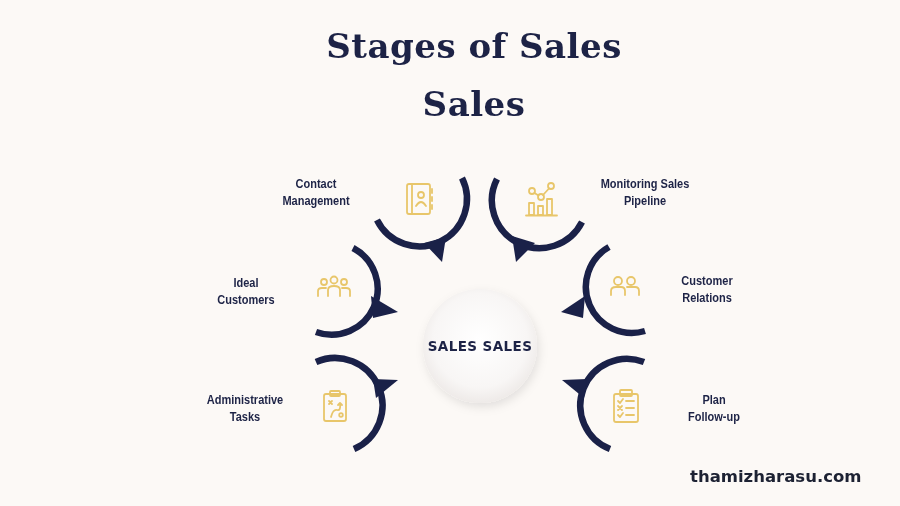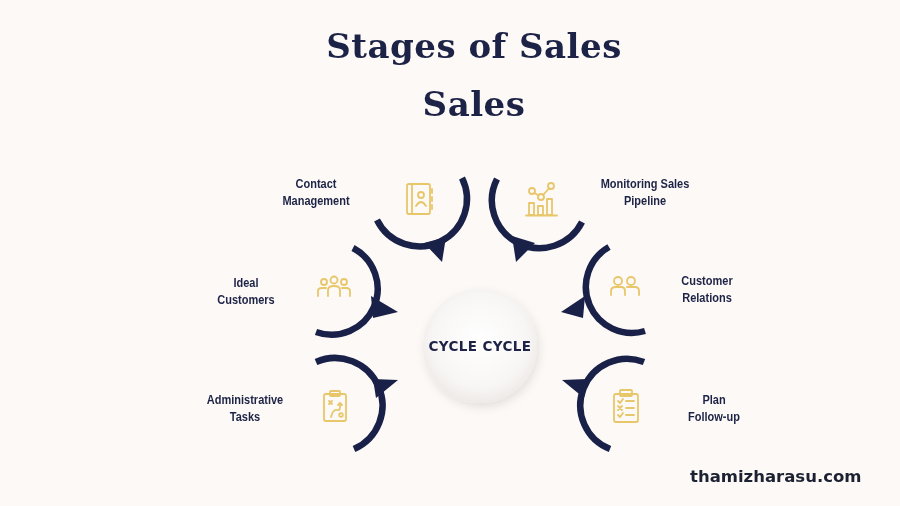--- a/index.html
+++ b/index.html
@@ -167,15 +167,15 @@
 <div class="label" style="left:190px; top:392px; width:110px;">
   <div>Administrative</div>
   <div>Tasks</div>
 </div>
 
 <div class="label" style="left:664px; top:392px; width:100px;">
   <div>Plan</div>
   <div>Follow-up</div>
 </div>
 
-<div class="center-label">CYCLE CYCLE</div>
+<div class="center-label">SALES SALES</div>
 
 <div class="footer">thamizharasu.com</div>
 
 </body></html>

